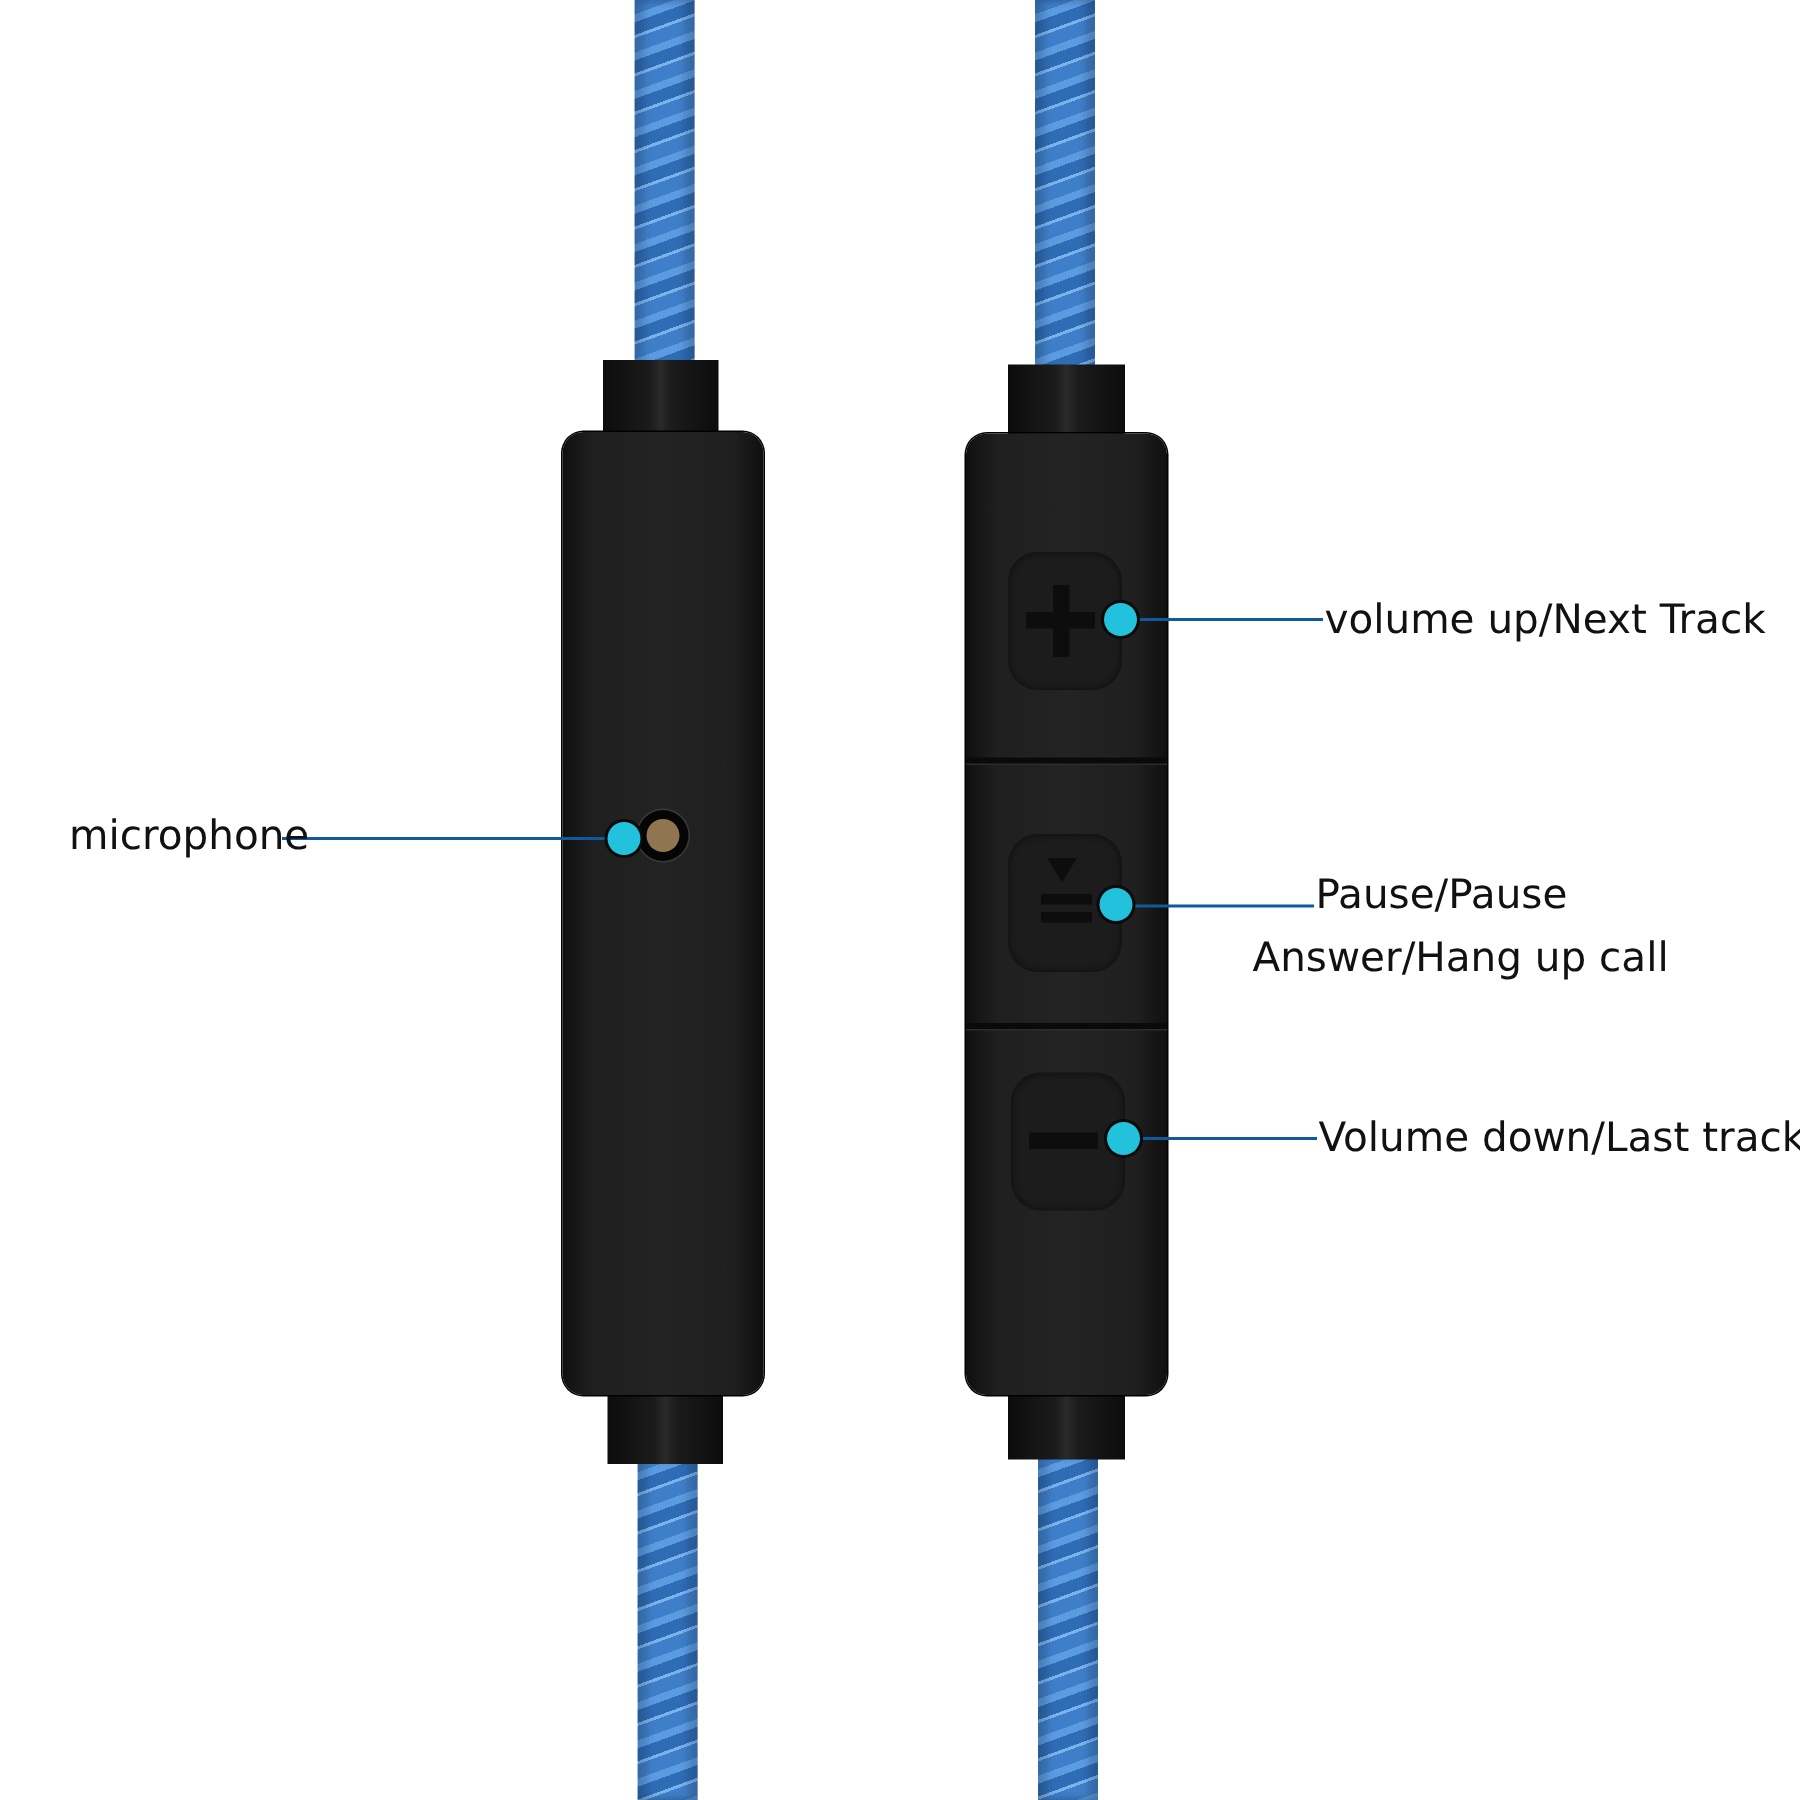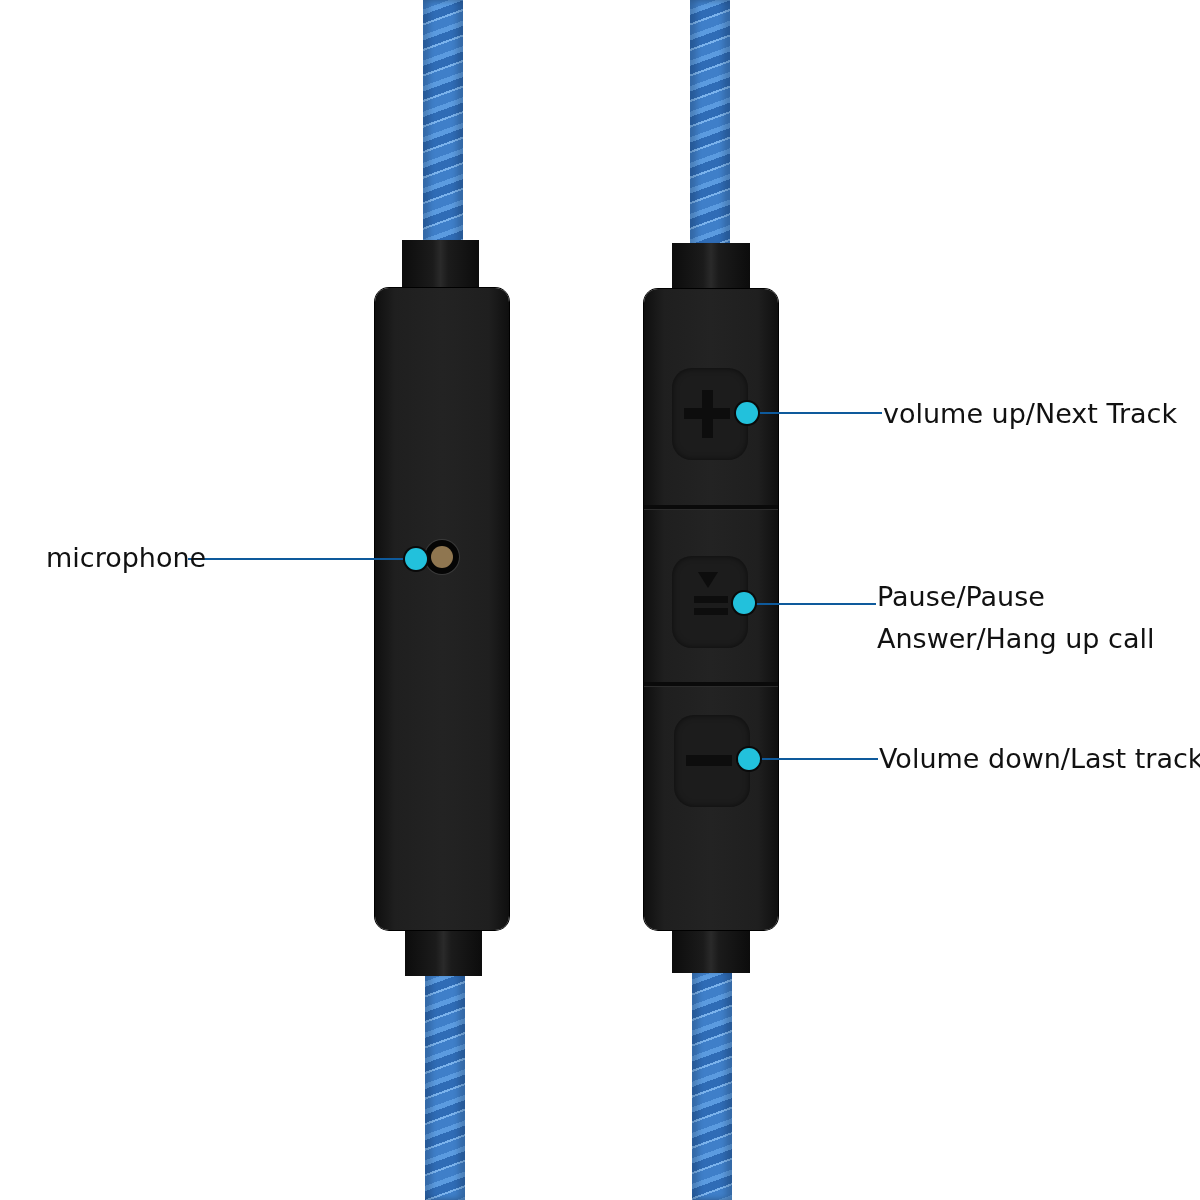--- a/index.html
+++ b/index.html
@@ -73,17 +73,17 @@
   </div>
 </div>
 
 <div class="line" style="left:750px; top:412px; width:132px;"></div>
 <div class="dot" style="left:736px; top:402px;"></div>
 <div class="label" style="left:883px; top:393px;text-align:right;">volume up/Next Track</div>
 
 <div class="line" style="left:750px; top:603px; width:126px;"></div>
 <div class="dot" style="left:733px; top:592px;"></div>
 <div class="label" style="left:877px; top:576px;">Pause/Pause</div>
-<div class="label" style="left:877px; top:618px;">Answer/Hang up call</div>
+<div class="label" style="left:835px; top:618px;">Answer/Hang up call</div>
 
 <div class="line" style="left:752px; top:758px; width:126px;"></div>
 <div class="dot" style="left:738px; top:748px;"></div>
 <div class="label" style="left:879px; top:738px;">Volume down/Last track</div>
 
 </body></html>

